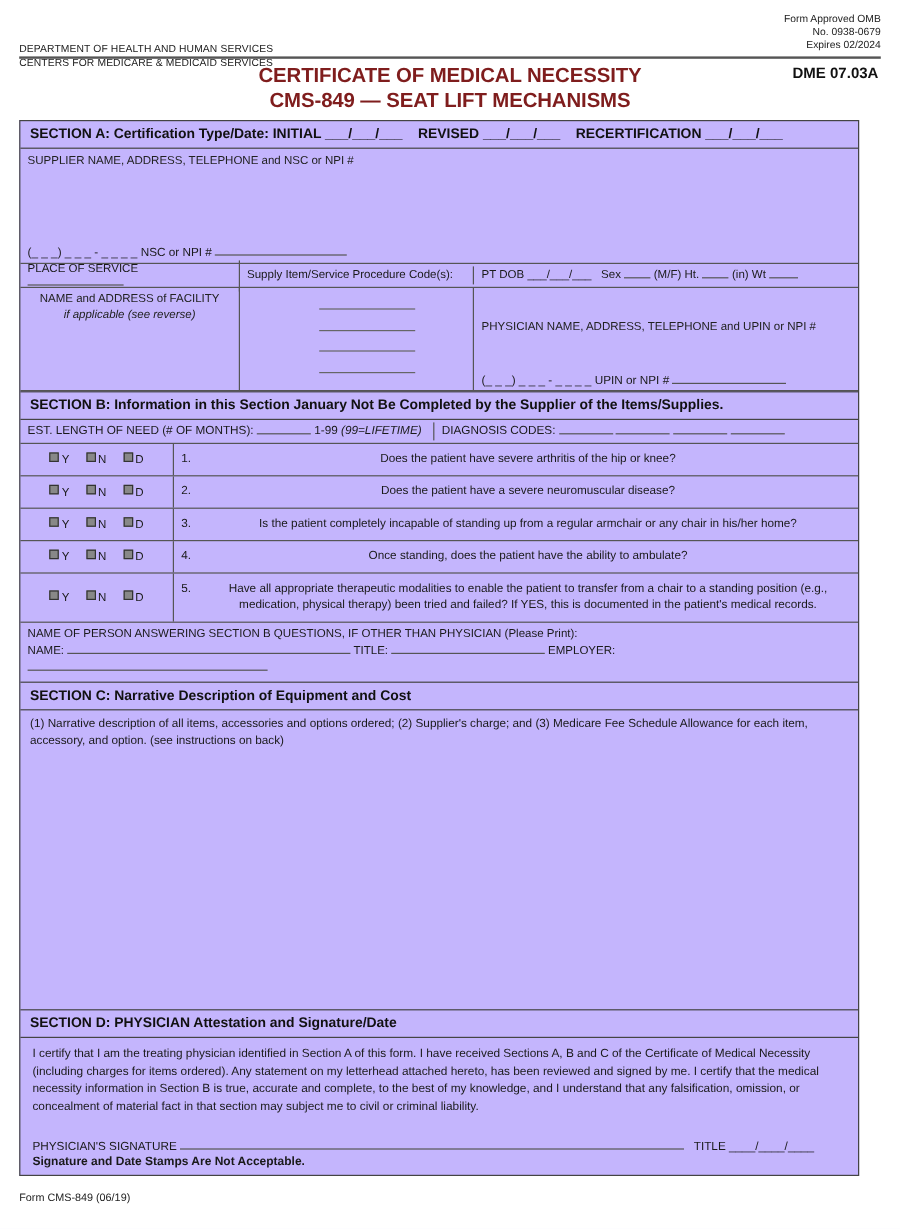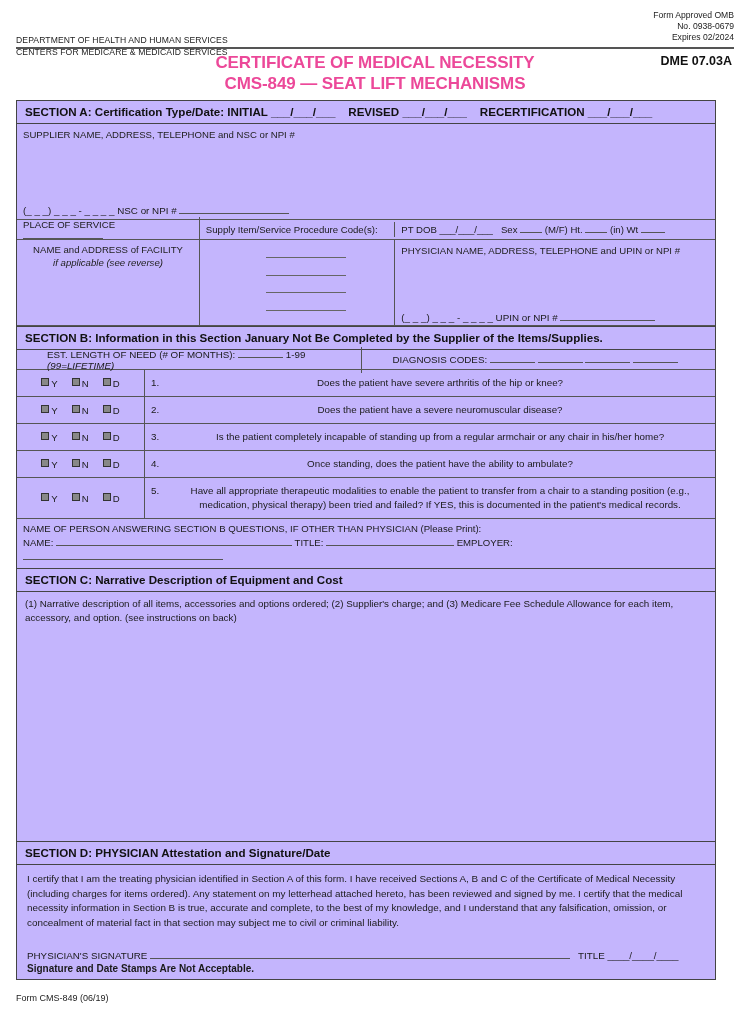--- a/index.html
+++ b/index.html
@@ -61,21 +61,21 @@
     left: 0;
     right: 0;
     top: 52px;
     text-align: center;
   }
   .title1, .title2 {
     font-size: 17px;
     font-weight: bold;
     letter-spacing: -0.1px;
     line-height: 21px;
-    color: #ec4899;
+    color: #7f1d1d;
   }
   .dme {
     position: absolute;
     right: 18px;
     top: 54px;
     font-size: 12.5px;
     font-weight: bold;
     color: #111;
   }
 
@@ -143,21 +143,21 @@
     border-bottom: 1.1px solid #666;
     height: 1px;
     margin-left: 18px;
   }
   .physbox { position: relative; height: 100%; }
   .physbox .top { position: absolute; left: 6px; top: 4px; }
   .physbox .bot { position: absolute; left: 6px; bottom: 2px; font-size: 9.8px; white-space: nowrap; }
 
   
   .rowLen { height: 19px; align-items: center; }
-  .rowLen .cell { font-size: 9.8px; padding-top: 2px; padding-bottom: 2px; margin-left: 24px; }
+  .rowLen .cell { font-size: 9.8px; padding-top: 2px; padding-bottom: 2px; }
   .ital { font-style: italic; }
   .ansHead {
     width: 128px;
     text-align: center;
     font-size: 9.8px;
     padding-top: 4px;
   }
   .qHead { font-size: 9.8px; line-height: 13.5px; padding: 4px 6px; }
 
   .qrow { display: flex; border-bottom: 1.4px solid #555; }
@@ -311,21 +311,21 @@
         <div class="lbl it">if applicable (see reverse)</div>
       </div>
       <div class="cell br" style="width:201px;padding:0;">
         <div class="supply-lines">
           <div class="sl"></div>
           <div class="sl"></div>
           <div class="sl"></div>
           <div class="sl"></div>
         </div>
       </div>
-      <div class="cell" style="width:329px;padding:0;">
+      <div class="cell" style="width:329px;padding:0;margin-top:22px;">
         <div class="physbox">
           <div class="top lbl">PHYSICIAN NAME, ADDRESS, TELEPHONE and UPIN or NPI #</div>
           <div class="bot">
             <span>(_ _ _) _ _ _ - _ _ _ _</span>
             <span>UPIN or NPI #</span>
             <span class="u w95"></span>
           </div>
         </div>
       </div>
     </div>

